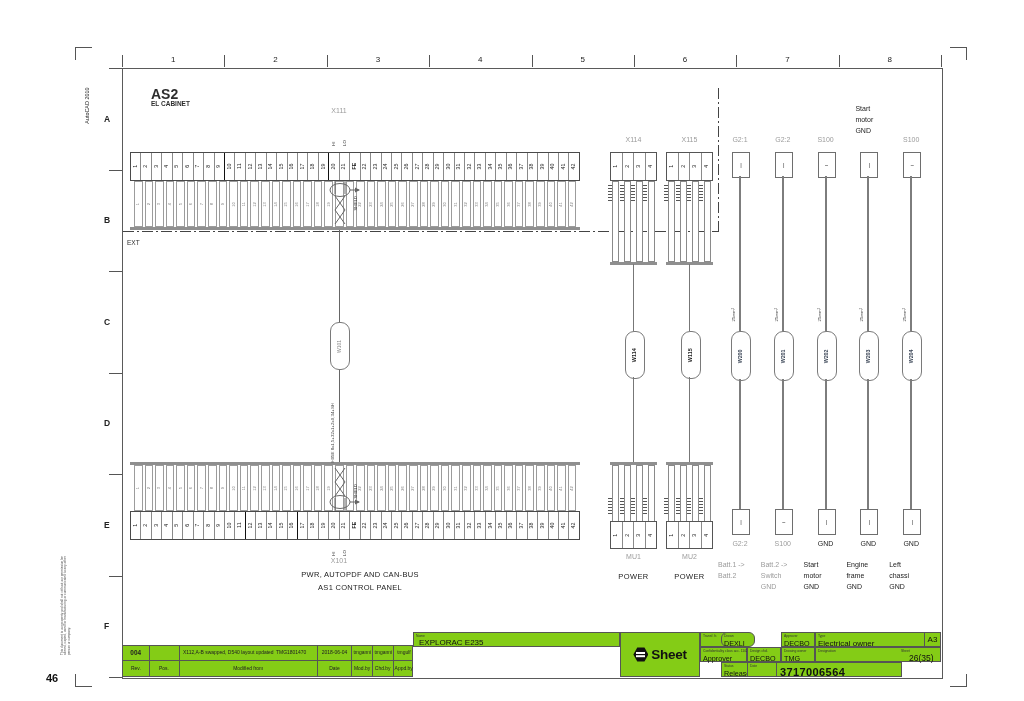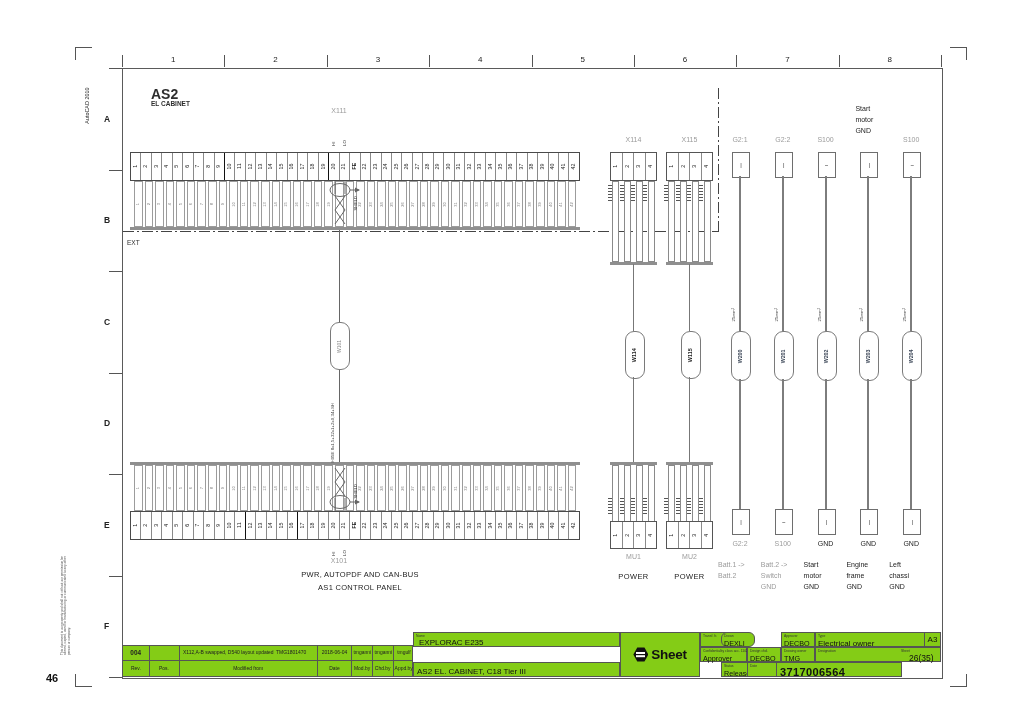--- a/index.html
+++ b/index.html
@@ -878,23 +878,20 @@
       </div>
       <div style="position: absolute; left: 271px; top: 16px; width: 20px; height: 16px; border-left: 1px solid rgb(85, 85, 85); border-bottom: 1px solid rgb(85, 85, 85); box-sizing: border-box; display: flex; align-items: center; justify-content: center; overflow: visible;">
         <span class="rv">Appd.by</span>
       </div>
     </div>
 
   <div class="tb" style="left:413px;top:632px;width:207px;height:15px;">
     <span class="tl" style="left:2px;top:1px;">Name</span>
     <span class="tv" style="left:5px;top:5px;font-size:8px;">EXPLORAC E235</span>
   </div>
-  <div class="tb" style="left:413px;top:662px;width:207px;height:15px;">
-    <span class="tv" style="left:3px;top:4px;font-size:8px;">AS2 EL. CABINET, C18 Tier III</span>
-  </div>
 
   <div class="tb" style="left:620px;top:632px;width:80px;height:45px;display:flex;align-items:center;justify-content:center;">
     <span class="logo-ic"></span>
       <span class="brand">Sheet</span>
   </div>
 
   <div class="tb" style="left:700px;top:632px;width:47px;height:15px;">
     <span class="tl" style="left:2px;top:1px;">Transf. fr.</span>
   </div>
   <div class="tb" style="left:700px;top:647px;width:47px;height:15px;">

